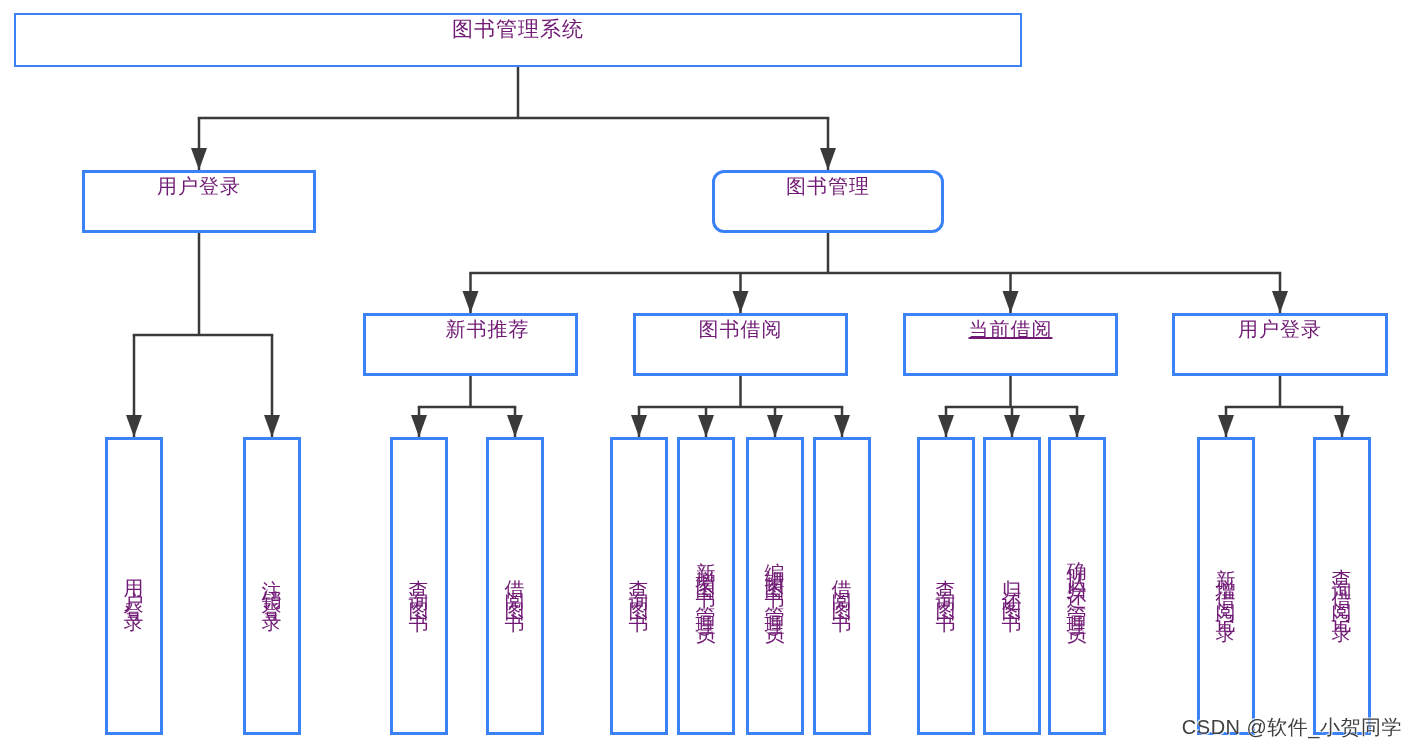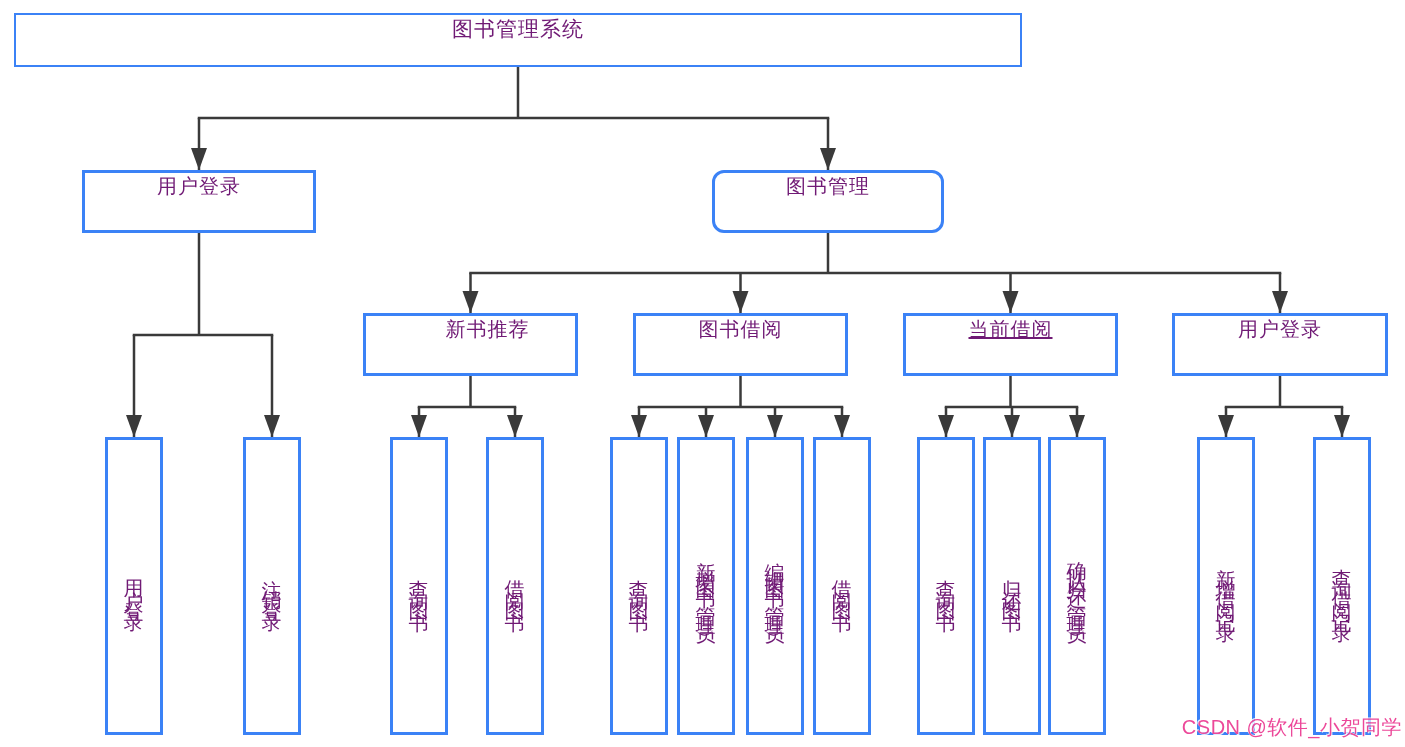--- a/index.html
+++ b/index.html
@@ -43,21 +43,21 @@
     white-space: nowrap;
   }
   .box.leaf.long .vtext { letter-spacing: 9px; }
 
   .watermark {
     position: absolute;
     right: 3px;
     bottom: 6px;
     font-size: 20px;
     letter-spacing: 0.5px;
-    color: #ec4899;
+    color: #404040;
     text-shadow: 1px 1px 0 rgba(255,255,255,0.85), -1px -1px 0 rgba(255,255,255,0.85);
     z-index: 5;
   }
 </style>
 </head>
 <body>
 
 <div class="canvas">
 
   <svg class="connectors" viewBox="0 0 1405 747" xmlns="http://www.w3.org/2000/svg">

